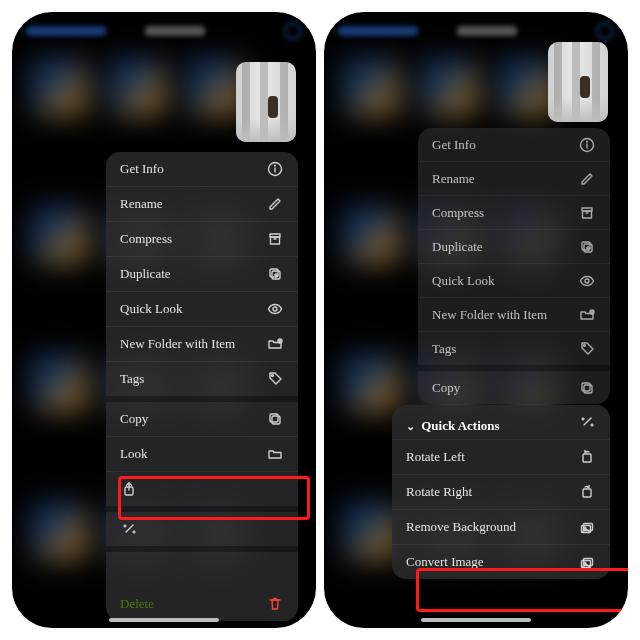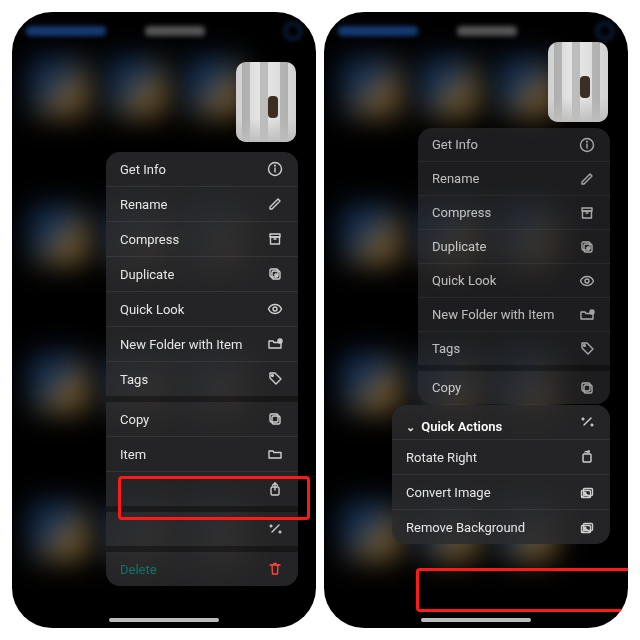--- a/index.html
+++ b/index.html
@@ -24,27 +24,27 @@
   
   .topbar{position:absolute;top:4px;left:0;right:0;height:30px;display:flex;align-items:center;padding:0 14px;color:#2a6bd6;filter:blur(2.5px);opacity:0.55;font-size:12px;}
   .topbar .t1{width:80px;height:10px;border-radius:4px;background:#2a6bd6;}
   .topbar .t2{margin:0 auto;width:60px;height:10px;border-radius:4px;background:#9a9a9a;}
   .topbar .t3{width:18px;height:18px;border-radius:9px;border:2px solid #2a6bd6;box-sizing:border-box;margin-left:auto;}
   
   .menu{position:absolute;right:18px;background:rgba(44,44,46,0.82);backdrop-filter:blur(12px);border-radius:14px;overflow:hidden;}
   .pane.left .menu{top:140px;width:192px;}
   .pane.right .menu.main{top:116px;width:192px;}
   .pane.right .menu.sub{top:393px;width:218px;}
-  .item{display:flex;align-items:center;justify-content:flex-end;height:34px;padding:0 14px;font-size:13px;color:#e6e6e6;}
+  .item{display:flex;align-items:center;justify-content:flex-start;height:34px;padding:0 14px;font-size:13px;color:#e6e6e6;font-family:Liberation Serif, serif;}
   .pane.right .menu.main .item{height:33px;}
   .item.sep{border-top:1px solid rgba(255,255,255,0.07);}
   .group::before{content:"";display:block;height:6px;background:rgba(0,0,0,0.35);}
   .item .label{flex:1;white-space:nowrap;}
   .item .ico{width:18px;height:18px;position:relative;flex:0 0 18px;display:flex;align-items:center;justify-content:center;}
-  .item.danger{color:#0f766e;}
+  .item.danger{color:#4d7c0f;margin-top:35px;}
   .item.header .label{font-weight:600;color:#fff;margin-top:8px;}
   .chev{display:inline-block;margin-right:6px;font-size:11px;color:#9a9a9a;transform:scaleX(0.8);}
   .chevd{display:inline-block;margin-right:6px;font-size:11px;color:#e6e6e6;}
   
   .i svg{width:16px;height:16px;stroke:#cfcfcf;fill:none;stroke-width:1.4;stroke-linecap:round;stroke-linejoin:round;}
   .danger .i svg{stroke:#ff453a;}
   
   .hl{position:absolute;border:3px solid #ff1a1a;border-radius:4px;pointer-events:none;}
   .pane.left .hl{left:106px;top:464px;width:186px;height:38px;}
   .pane.right .hl{left:92px;top:556px;width:214px;height:38px;}
@@ -169,21 +169,21 @@
       <div class="item">
         <span class="label">Copy</span>
         <span class="ico i">
               <svg viewBox="0 0 16 16">
                 <rect x="5" y="5" width="8" height="8" rx="1.5"></rect>
                 <rect x="3" y="3" width="8" height="8" rx="1.5"></rect>
               </svg>
             </span>
       </div>
       <div class="item sep">
-        <span class="label">Item</span>
+        <span class="label">Look</span>
         <span class="ico i">
               <svg viewBox="0 0 16 16">
                 <path d="M2 5 L6 5 L7 6.5 L14 6.5 L14 12 L2 12 Z"></path>
               </svg>
             </span>
       </div>
       <div class="item sep">
         <span class="ico i">
               <svg viewBox="0 0 16 16">
                 <rect x="4" y="6" width="8" height="8" rx="1.5"></rect>
@@ -353,42 +353,52 @@
             <svg viewBox="0 0 16 16">
               <line x1="5" y1="11" x2="12" y2="4"></line>
               <line x1="3" y1="5" x2="5" y2="5"></line>
               <line x1="4" y1="4" x2="4" y2="6"></line>
               <line x1="12" y1="11" x2="14" y2="11"></line>
               <line x1="13" y1="10" x2="13" y2="12"></line>
             </svg>
           </span>
       </div>
       <div class="item sep">
+        <span class="label">Rotate Left</span>
+        <span class="ico i">
+            <svg viewBox="0 0 16 16">
+              <rect x="4" y="5" width="8" height="8" rx="1"></rect>
+              <path d="M10 3 A4 4 0 0 0 6 3"></path>
+              <polyline points="6,1.5 6,3 7.5,3"></polyline>
+            </svg>
+          </span>
+      </div>
+      <div class="item sep">
         <span class="label">Rotate Right</span>
         <span class="ico i">
             <svg viewBox="0 0 16 16">
               <rect x="4" y="5" width="8" height="8" rx="1"></rect>
               <path d="M6 3 A4 4 0 0 1 10 3"></path>
               <polyline points="10,1.5 10,3 8.5,3"></polyline>
             </svg>
           </span>
       </div>
       <div class="item sep">
-        <span class="label">Convert Image</span>
+        <span class="label">Remove Background</span>
         <span class="ico i">
             <svg viewBox="0 0 16 16">
               <rect x="4.5" y="4.5" width="9" height="7" rx="1"></rect>
               <rect x="2.5" y="6.5" width="9" height="7" rx="1"></rect>
               <circle cx="6" cy="9" r="0.8"></circle>
               <polyline points="3,13 7,10 11,13"></polyline>
             </svg>
           </span>
       </div>
       <div class="item sep">
-        <span class="label">Remove Background</span>
+        <span class="label">Convert Image</span>
         <span class="ico i">
             <svg viewBox="0 0 16 16">
               <rect x="4.5" y="4.5" width="9" height="7" rx="1"></rect>
               <rect x="2.5" y="6.5" width="9" height="7" rx="1"></rect>
               <circle cx="6" cy="9" r="0.8"></circle>
               <polyline points="3,13 7,10 11,13"></polyline>
             </svg>
           </span>
       </div>
     </div>

